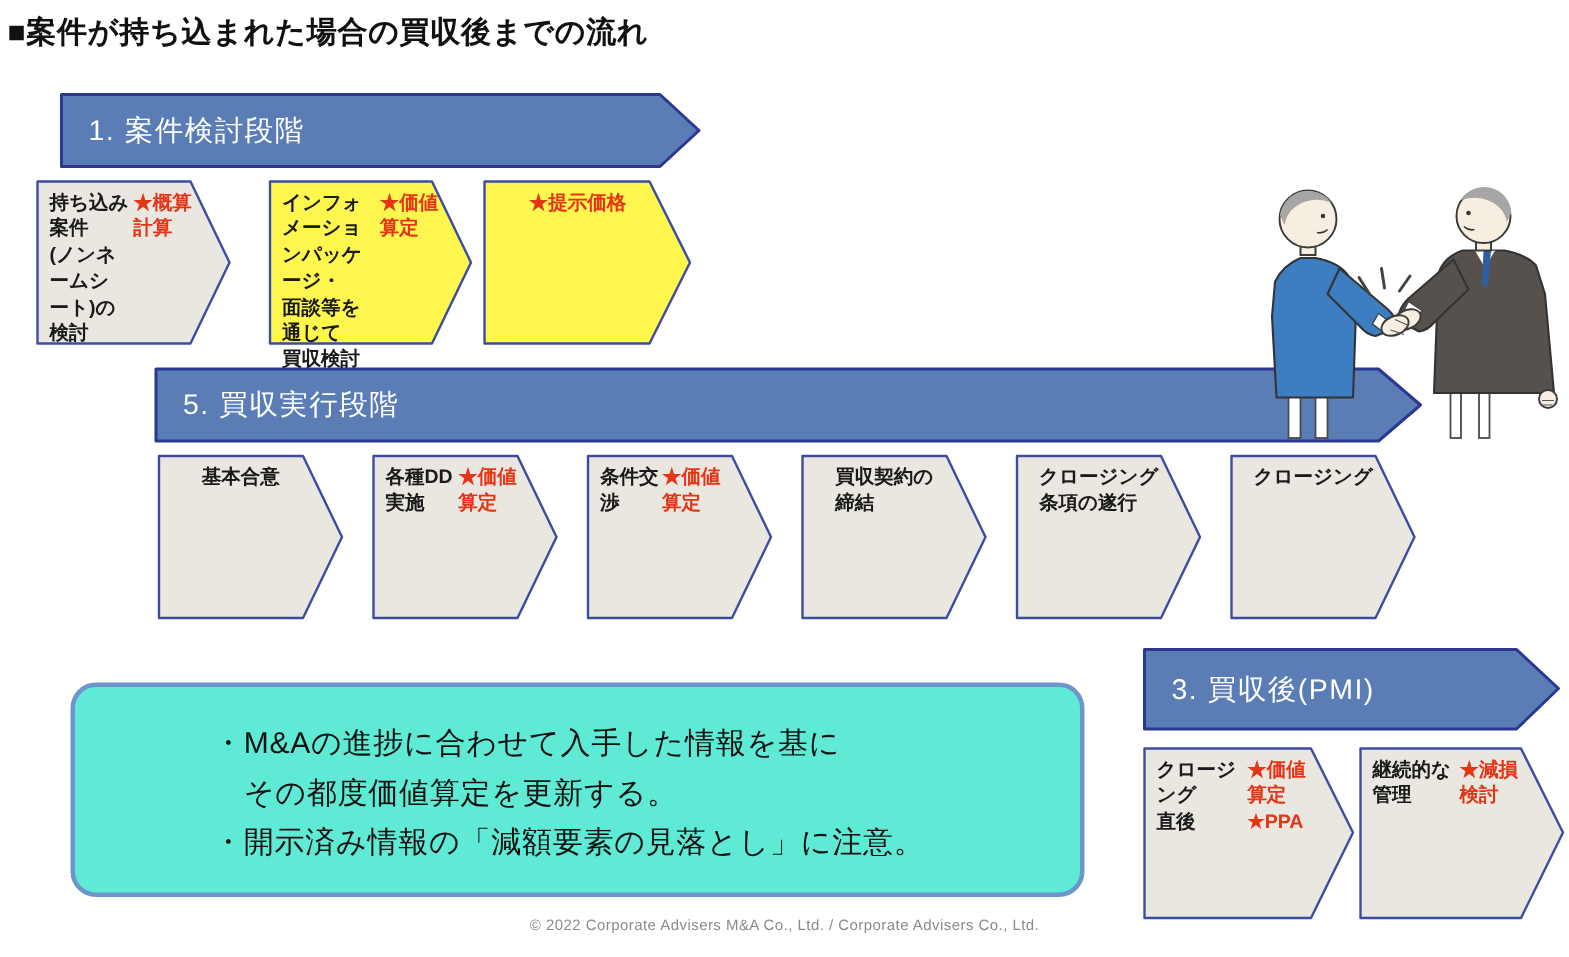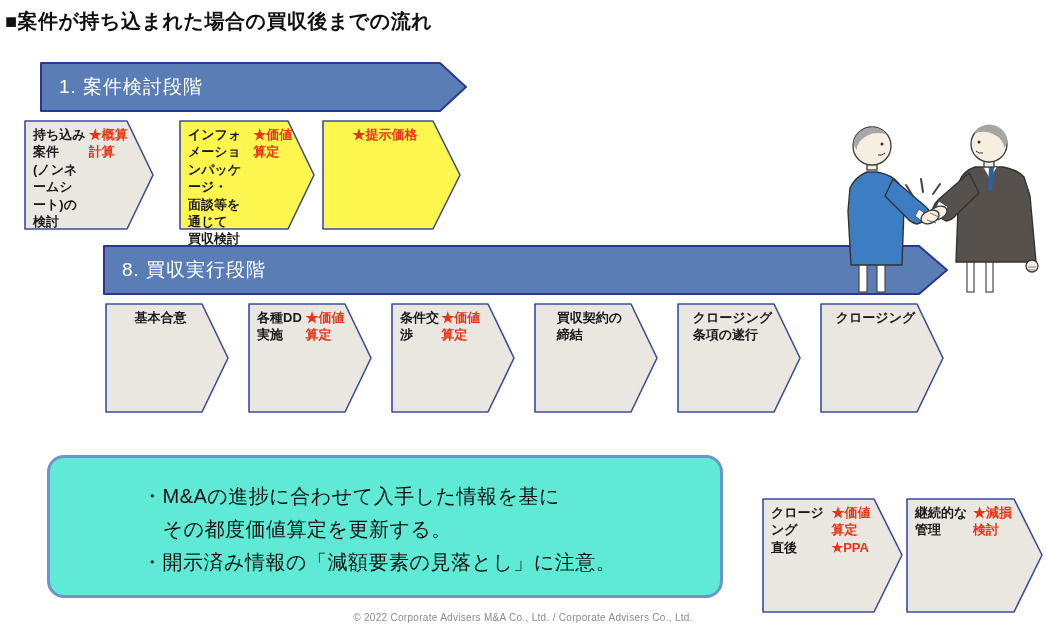--- a/index.html
+++ b/index.html
@@ -130,21 +130,21 @@
     </svg>
     <div class="box-content">
       <div class="box-star">★提示価格</div>
     </div>
   </div>
 
   <div class="shape banner z1" style="left:103px;top:245px;width:845px;height:50px">
     <svg viewBox="0 0 845 50" preserveAspectRatio="none">
       <polygon points="1,1 816,1 844,25 816,49 1,49"></polygon>
     </svg>
-    <div class="banner-label">8. 買収実行段階</div>
+    <div class="banner-label">5. 買収実行段階</div>
   </div>
 
   <div class="shape box gray z2" style="left:105px;top:303px;width:124px;height:110px">
     <svg viewBox="0 0 124 110" preserveAspectRatio="none">
       <polygon points="1,1 97,1 123,55 97,109 1,109"></polygon>
     </svg>
     <div class="box-content">
       <div class="box-text">基本合意</div>
       <div class="box-star"></div>
     </div>
@@ -195,20 +195,26 @@
   <div class="shape box gray z2" style="left:820px;top:303px;width:124px;height:110px">
     <svg viewBox="0 0 124 110" preserveAspectRatio="none">
       <polygon points="1,1 97,1 123,55 97,109 1,109"></polygon>
     </svg>
     <div class="box-content">
       <div class="box-text">クロージング</div>
       <div class="box-star"></div>
     </div>
   </div>
 
+  <div class="shape banner z1" style="left:762px;top:432px;width:278px;height:55px">
+    <svg viewBox="0 0 278 55" preserveAspectRatio="none">
+      <polygon points="1,1 249,1 277,27 249,54 1,54"></polygon>
+    </svg>
+    <div class="banner-label">3. 買収後(PMI)</div>
+  </div>
 
   <div class="shape box gray z2" style="left:762px;top:498px;width:141px;height:115px">
     <svg viewBox="0 0 141 115" preserveAspectRatio="none">
       <polygon points="1,1 112,1 140,57 112,114 1,114"></polygon>
     </svg>
     <div class="box-content">
       <div class="box-text">クロージング
 直後</div>
       <div class="box-star">★価値算定
 ★PPA</div>

